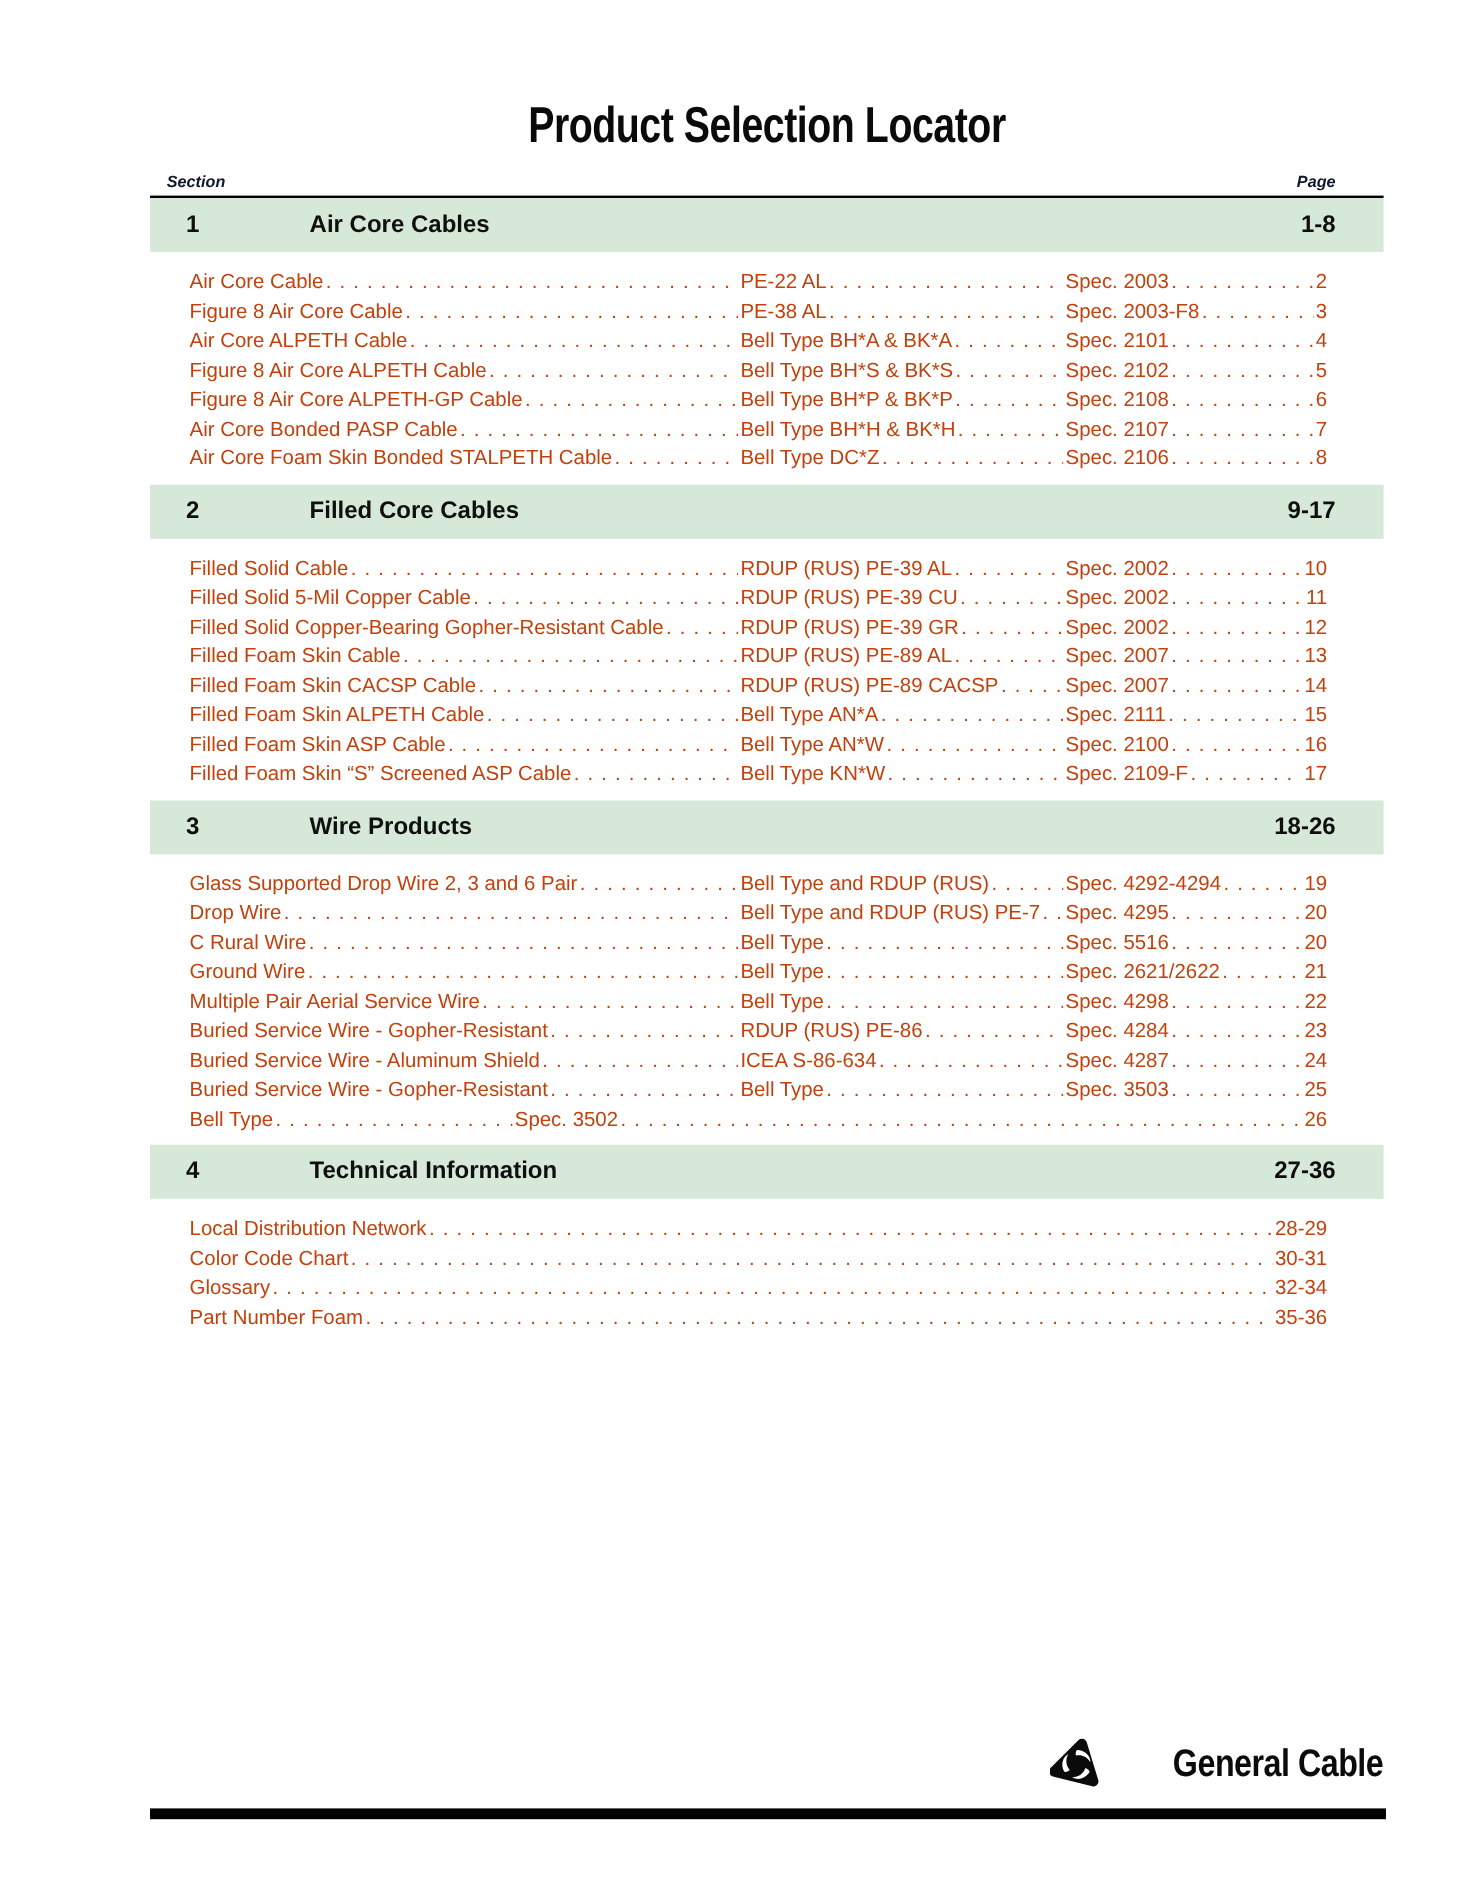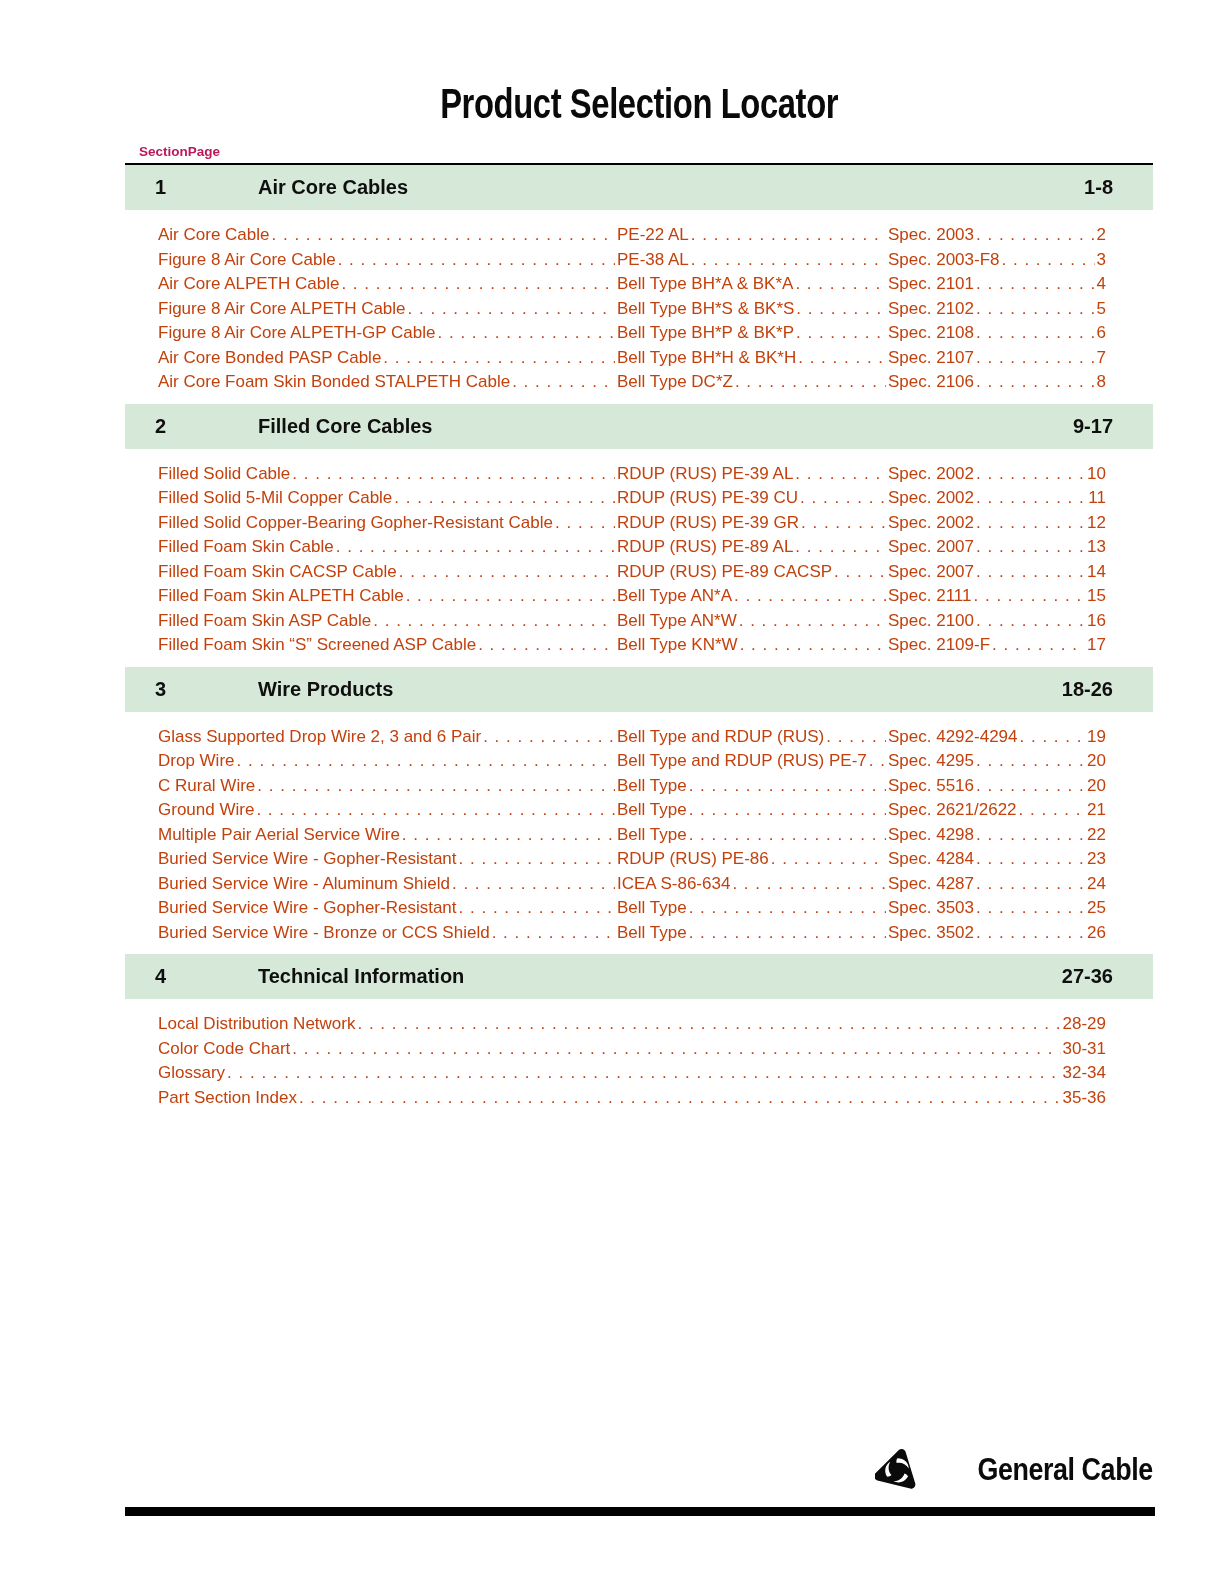--- a/index.html
+++ b/index.html
@@ -18,23 +18,23 @@
   .title-wrap{ text-align:center; padding-top:80px; height:58px; }
   .title{
     display:inline-block;
     font-size:42px;font-weight:bold;letter-spacing:-0.5px;
     color:#0a0a0a;
     transform:scaleX(0.78);transform-origin:center;
     white-space:nowrap;
   }
   
   .col-labels{
-    display:flex;justify-content:flex-start;align-items:flex-end;
+    display:flex;justify-content:space-between;align-items:flex-end;
     padding:6px 40px 4px 14px;
-    font-size:13.5px;font-weight:bold;color:#be185d;
+    font-size:13.5px;font-weight:bold;color:#0f172a;font-style:italic;
   }
   .rule{ height:2px;background:#000; }
   
   .bar{
     display:flex;align-items:center;
     height:45px;background:#d6e8d7;
     font-size:20px;font-weight:bold;color:#0f0f0f;
   }
   .bar .num{ box-sizing:border-box;width:133px;padding-left:30px; }
   .bar .range{ margin-left:auto;padding-right:40px; }
@@ -476,24 +476,20 @@
       <span class="dots"></span>
     </span>
     <span class="c3">
       <span class="t">Spec. 3503</span>
       <span class="dots"></span>
       <span class="pg">25</span>
     </span>
   </div>
 
   <div class="row">
-    <span class="c1">
-      <span class="t">Buried Service Wire - Bronze or CCS Shield</span>
-      <span class="dots"></span>
-    </span>
     <span class="c2">
       <span class="t">Bell Type</span>
       <span class="dots"></span>
     </span>
     <span class="c3">
       <span class="t">Spec. 3502</span>
       <span class="dots"></span>
       <span class="pg">26</span>
     </span>
   </div>
@@ -526,21 +522,21 @@
   <div class="row">
     <span class="cfull">
       <span class="t">Glossary</span>
       <span class="dots"></span>
       <span class="pg">32-34</span>
     </span>
   </div>
 
   <div class="row">
     <span class="cfull">
-      <span class="t">Part Section Index</span>
+      <span class="t">Part Number Foam</span>
       <span class="dots"></span>
       <span class="pg">35-36</span>
     </span>
   </div>
 </div>
   </section>
 </div>
   </div>
 
   <div class="brand">

